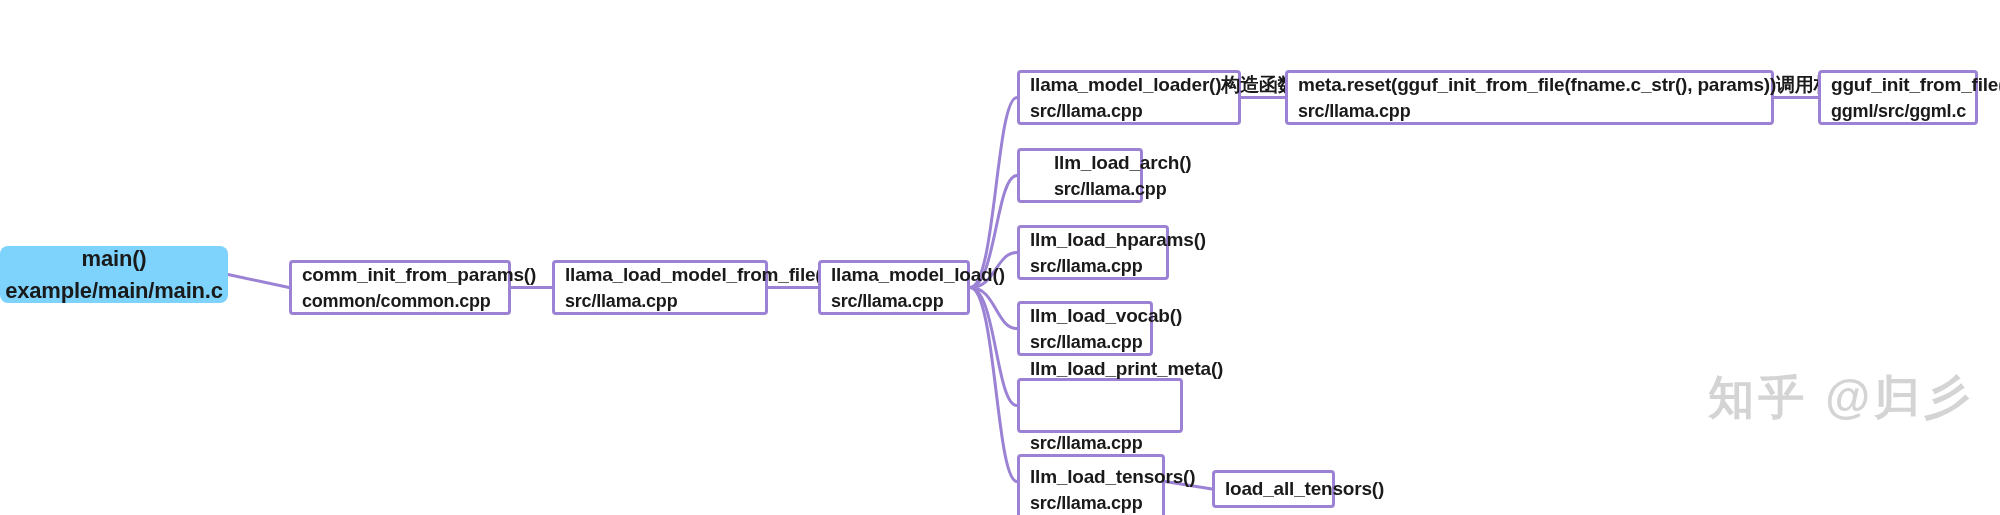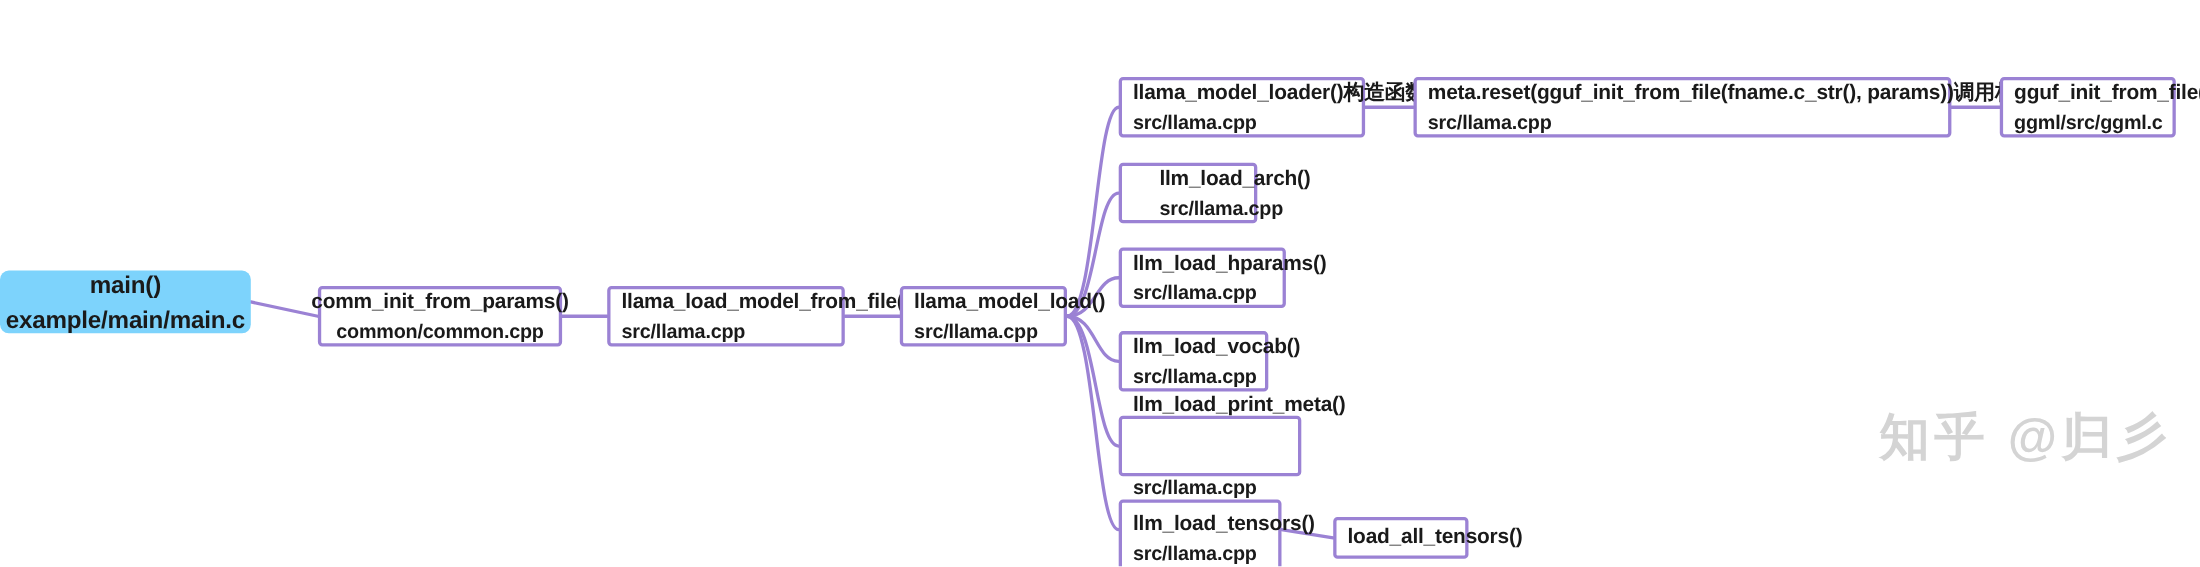--- a/index.html
+++ b/index.html
@@ -61,21 +61,21 @@
   }
   .node.root .line1 {
     font-size: 22px;
     line-height: 32px;
   }
   .node.root .line2 {
     font-size: 22px;
     line-height: 32px;
   }
   .node.centered {
-    align-items: center;
+    align-items: flex-start;
     text-align: center;
   }
   #watermark {
     position: absolute;
     right: 26px;
     bottom: 86px;
     font-size: 46px;
     font-weight: bold;
     color: #d4d4d4;
     letter-spacing: 4px;

